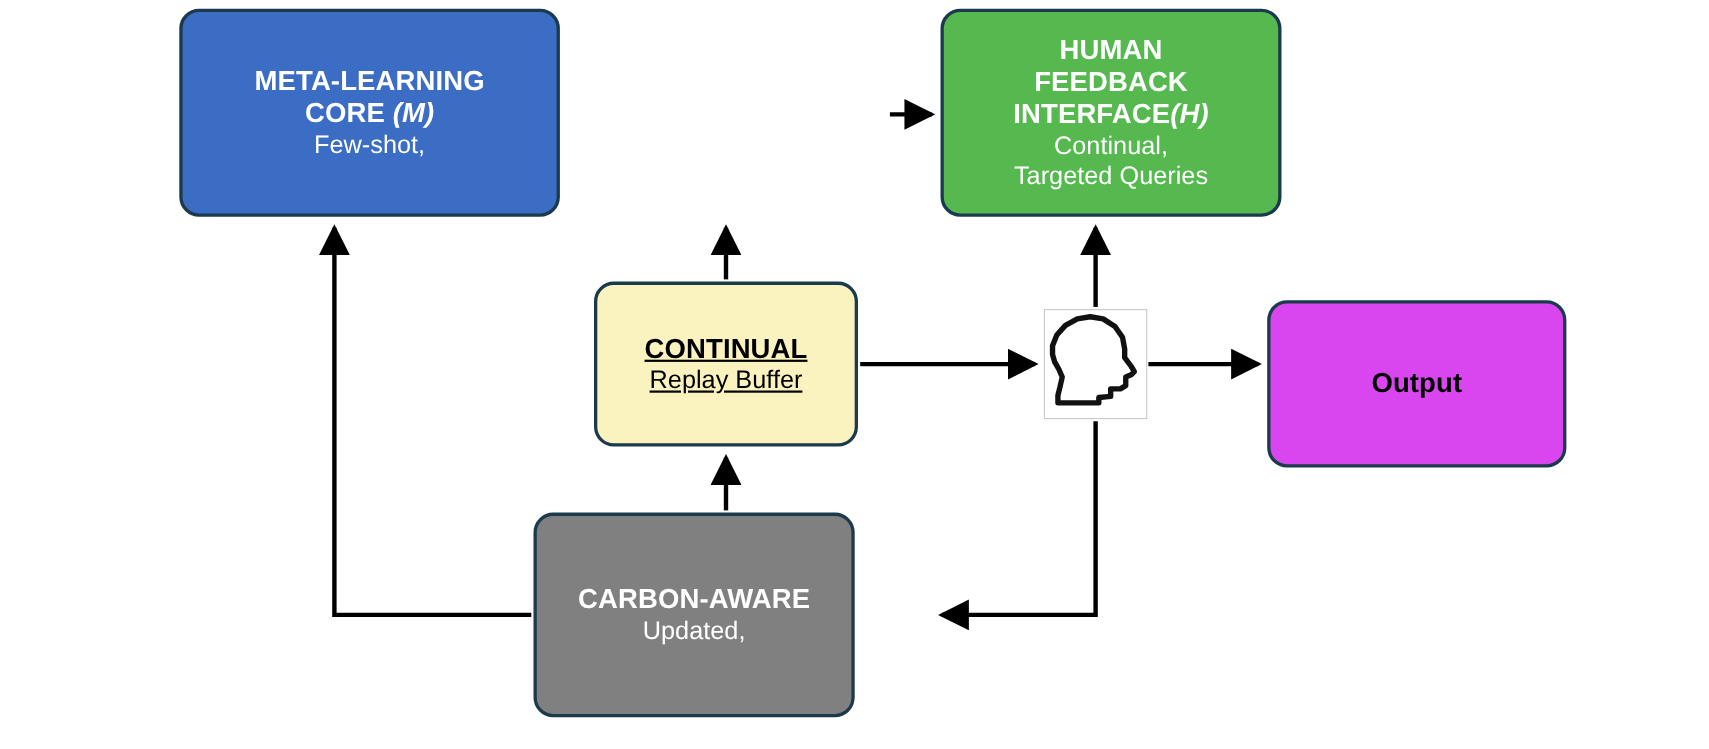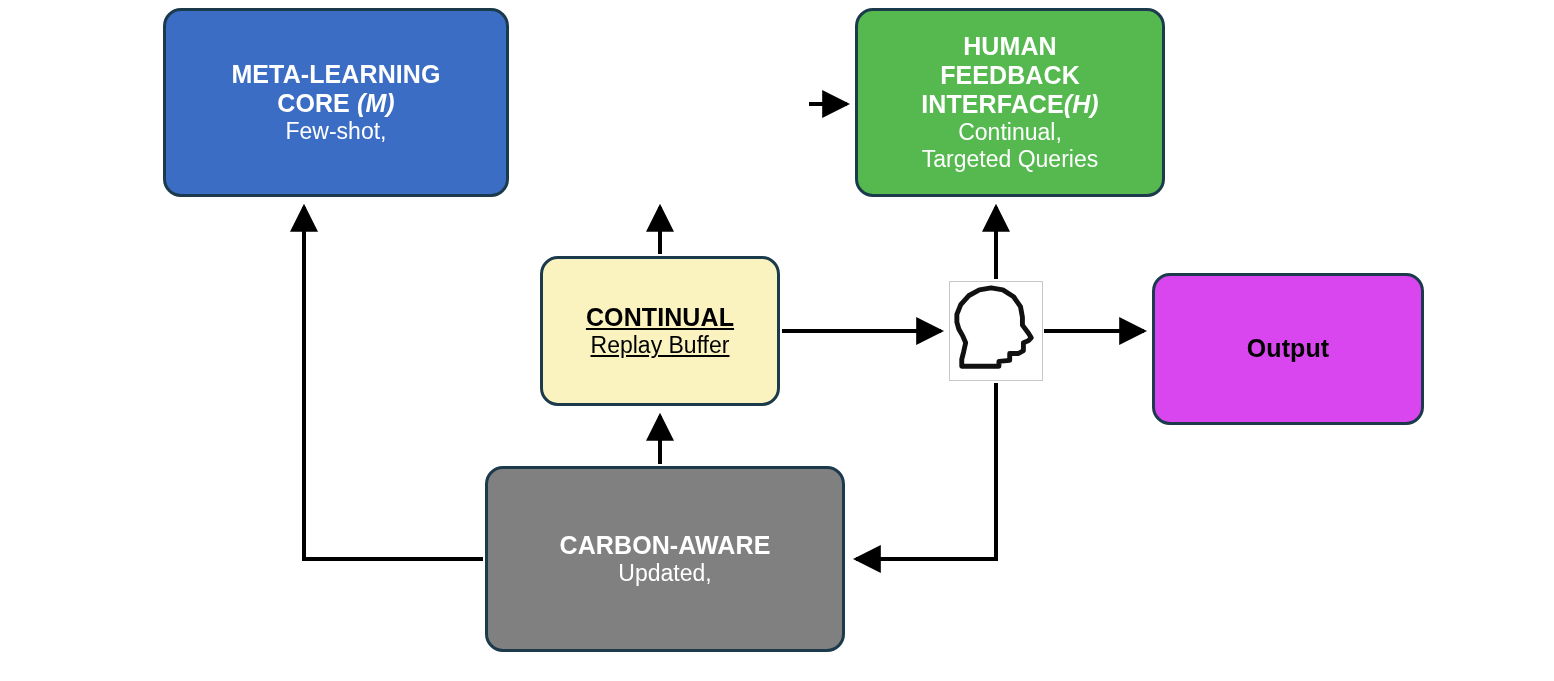--- a/index.html
+++ b/index.html
@@ -47,21 +47,21 @@
     font-weight: bold;
   }
   .light-text { color: #ffffff; }
   .dark-text  { color: #000000; }
 
   
   #node-meta      { left: 163px;  top: 8px;   width: 346px; height: 189px; background: #3b6dc4; }
   #node-selector  { left: 513px;  top: 8px;   width: 294px; height: 189px; background: #e8703e; }
   #node-feedback  { left: 855px;  top: 8px;   width: 310px; height: 189px; background: #55b94f; align-items: center; }
   #node-memory    { left: 540px;  top: 256px; width: 240px; height: 150px; background: #fbf3bf; text-decoration: underline; }
-  #node-scheduler { left: 485px;  top: 466px; width: 360px; height: 186px; background: #808080; }
+  #node-scheduler { left: 485px;  top: 466px; width: 292px; height: 186px; background: #808080; }
   #node-output    { left: 1152px; top: 253px; width: 272px; height: 152px; background: #d946ef; margin-top: 20px; }
 
   #head-icon {
     position: absolute;
     left: 949px;
     top: 281px;
     width: 94px;
     height: 100px;
     border: 1px solid #c8c8c8;
     background: #ffffff;

